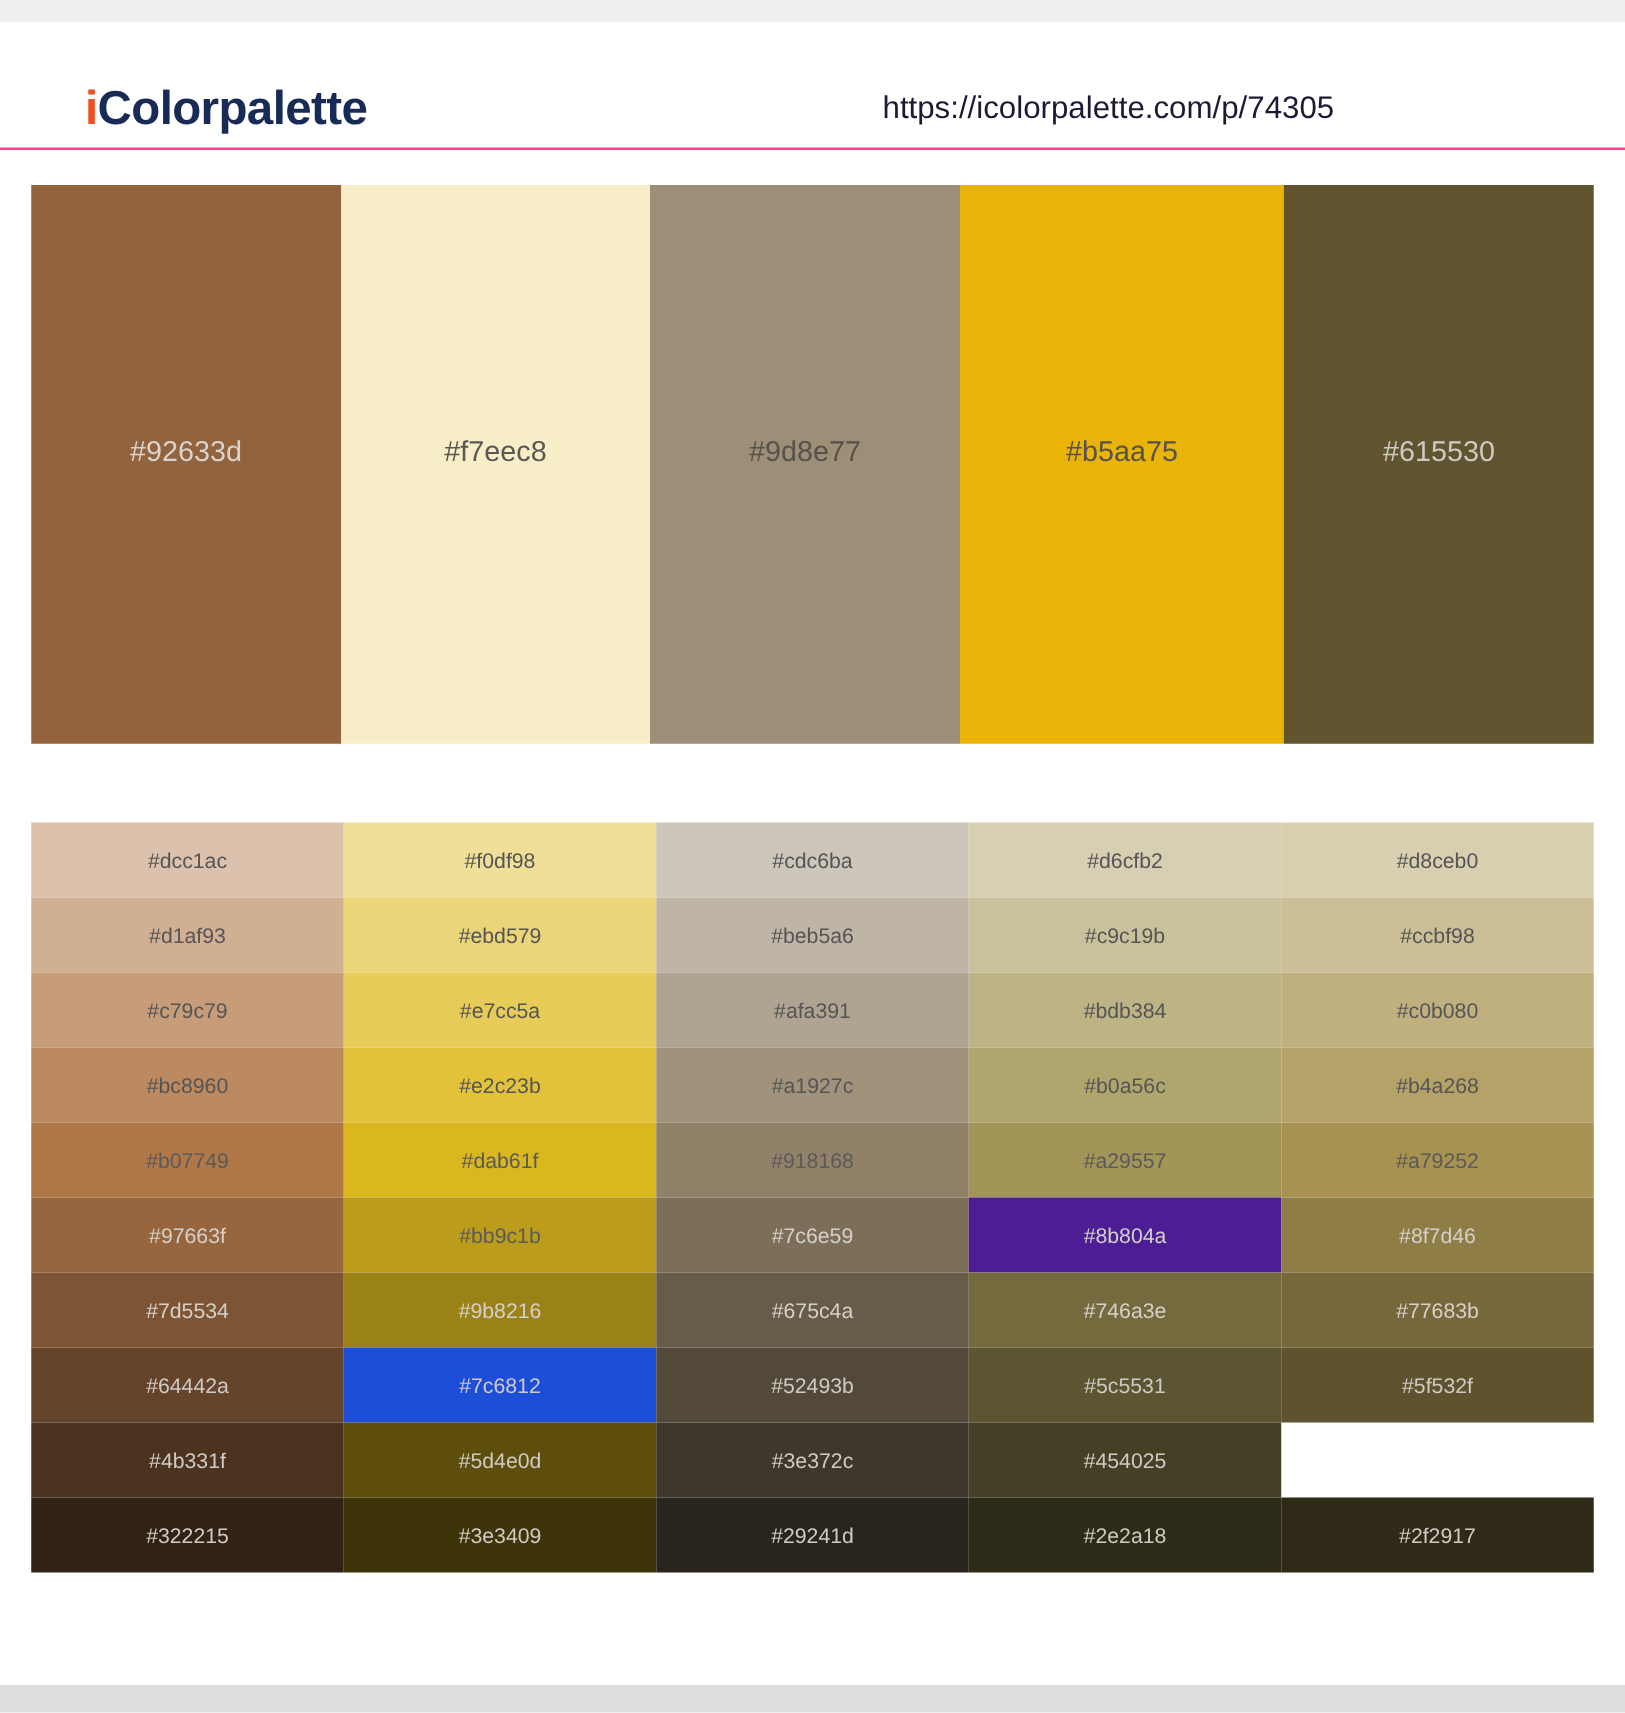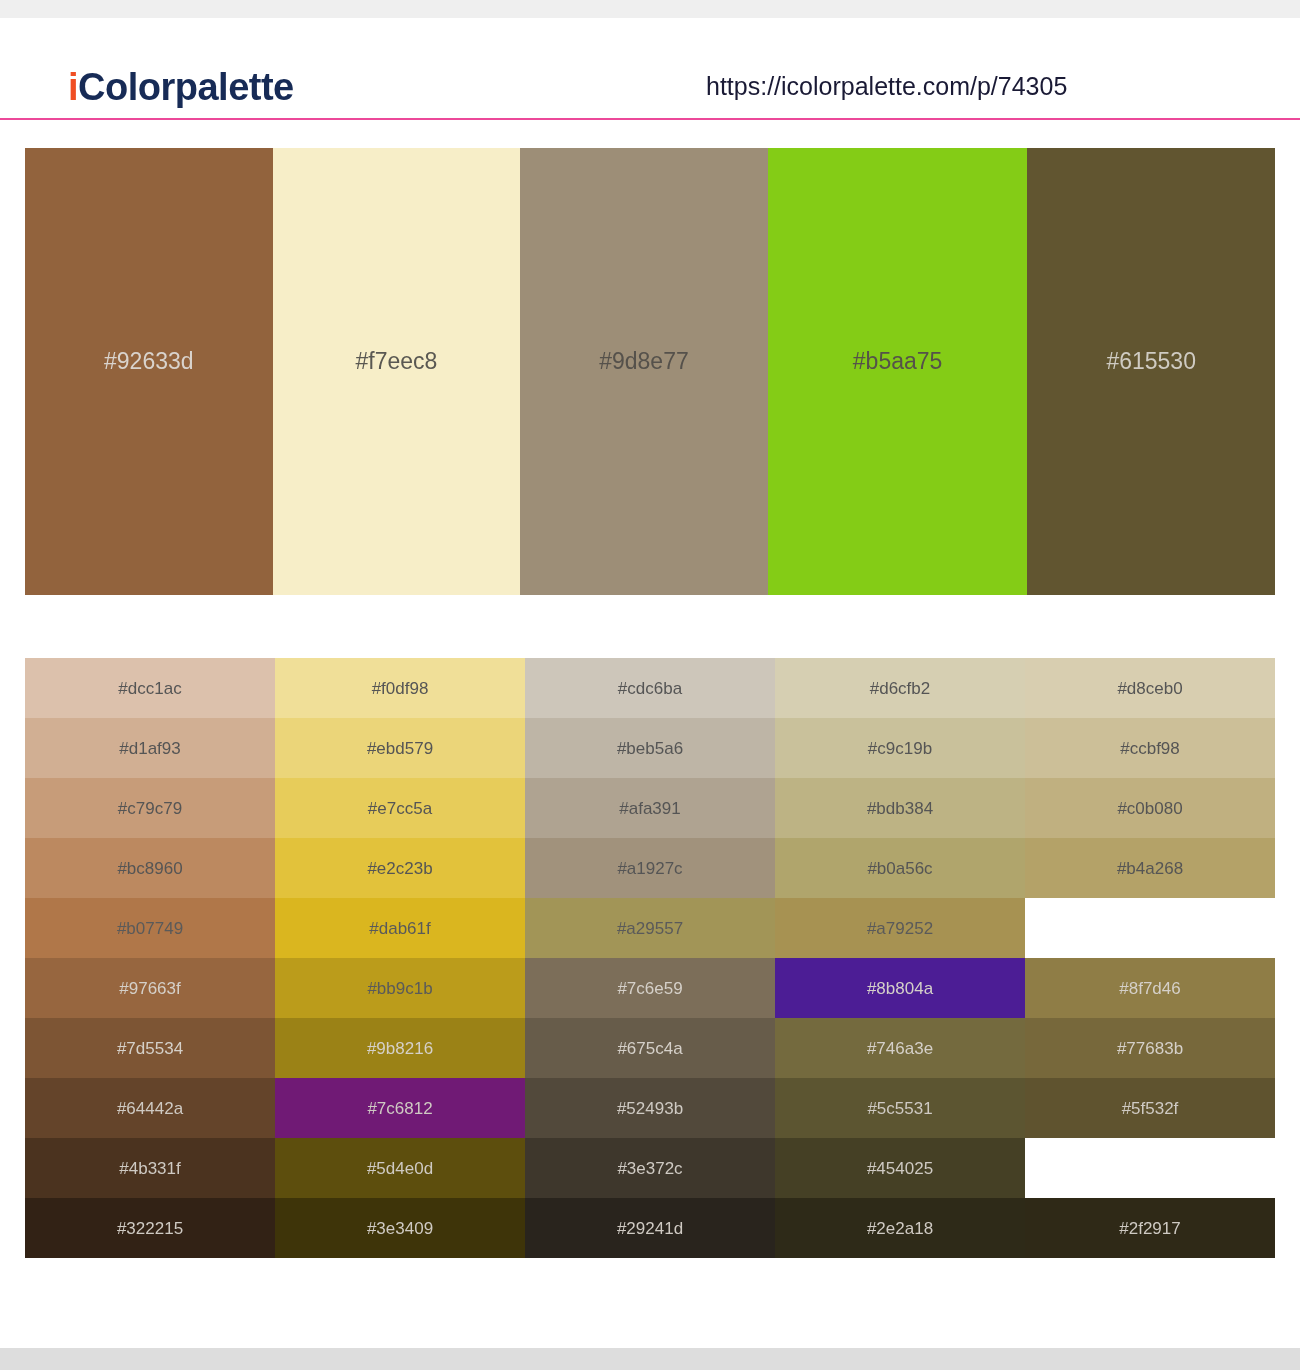--- a/index.html
+++ b/index.html
@@ -132,21 +132,21 @@
 <div class="main-strip">
     <div class="main-swatch" style="background: rgb(146, 99, 61);">
       <div class="hex" style="color: rgb(217, 211, 205);">#92633d</div>
     </div>
     <div class="main-swatch" style="background: rgb(247, 238, 200);">
       <div class="hex" style="color: rgb(90, 88, 82);">#f7eec8</div>
     </div>
     <div class="main-swatch" style="background: rgb(157, 142, 119);">
       <div class="hex" style="color: rgb(85, 81, 75);">#9d8e77</div>
     </div>
-    <div class="main-swatch" style="background: #84cc16; padding-left: 12px;">
+    <div class="main-swatch" style="background: #eab308; padding-left: 12px;">
       <div class="hex" style="color: rgb(85, 82, 74);">#b5aa75</div>
     </div>
     <div class="main-swatch" style="background: rgb(97, 85, 48);">
       <div class="hex" style="color: rgb(207, 203, 194);">#615530</div>
     </div>
   </div>
 
 <div class="grid">
     <div class="grid-row">
       <div class="grid-cell" style="background: rgb(220, 193, 172); color: rgb(85, 85, 85);">
@@ -216,20 +216,23 @@
         <span>#b4a268</span>
       </div>
     </div>
     <div class="grid-row">
       <div class="grid-cell" style="background: rgb(176, 119, 73); color: rgb(90, 90, 90);">
         <span>#b07749</span>
       </div>
       <div class="grid-cell" style="background: rgb(218, 182, 31); color: rgb(90, 90, 90);">
         <span>#dab61f</span>
       </div>
+      <div class="grid-cell" style="background: rgb(145, 129, 104); color: rgb(90, 90, 90);">
+        <span>#918168</span>
+      </div>
       <div class="grid-cell" style="background: rgb(162, 149, 87); color: rgb(90, 90, 90);">
         <span>#a29557</span>
       </div>
       <div class="grid-cell" style="background: rgb(167, 146, 82); color: rgb(90, 90, 90);">
         <span>#a79252</span>
       </div>
     </div>
     <div class="grid-row">
       <div class="grid-cell" style="background: rgb(151, 102, 63); color: rgb(213, 208, 201);">
         <span>#97663f</span>
@@ -261,21 +264,21 @@
         <span>#746a3e</span>
       </div>
       <div class="grid-cell" style="background: rgb(119, 104, 59); color: rgb(213, 208, 201);">
         <span>#77683b</span>
       </div>
     </div>
     <div class="grid-row">
       <div class="grid-cell" style="background: rgb(100, 68, 42); color: rgb(207, 202, 195);">
         <span>#64442a</span>
       </div>
-      <div class="grid-cell" style="background: #701a75; color: rgb(207, 202, 195);">
+      <div class="grid-cell" style="background: #1d4ed8; color: rgb(207, 202, 195);">
         <span>#7c6812</span>
       </div>
       <div class="grid-cell" style="background: rgb(82, 73, 59); color: rgb(207, 202, 195);">
         <span>#52493b</span>
       </div>
       <div class="grid-cell" style="background: rgb(92, 85, 49); color: rgb(207, 202, 195);">
         <span>#5c5531</span>
       </div>
       <div class="grid-cell" style="background: rgb(95, 83, 47); color: rgb(207, 202, 195);">
         <span>#5f532f</span>

